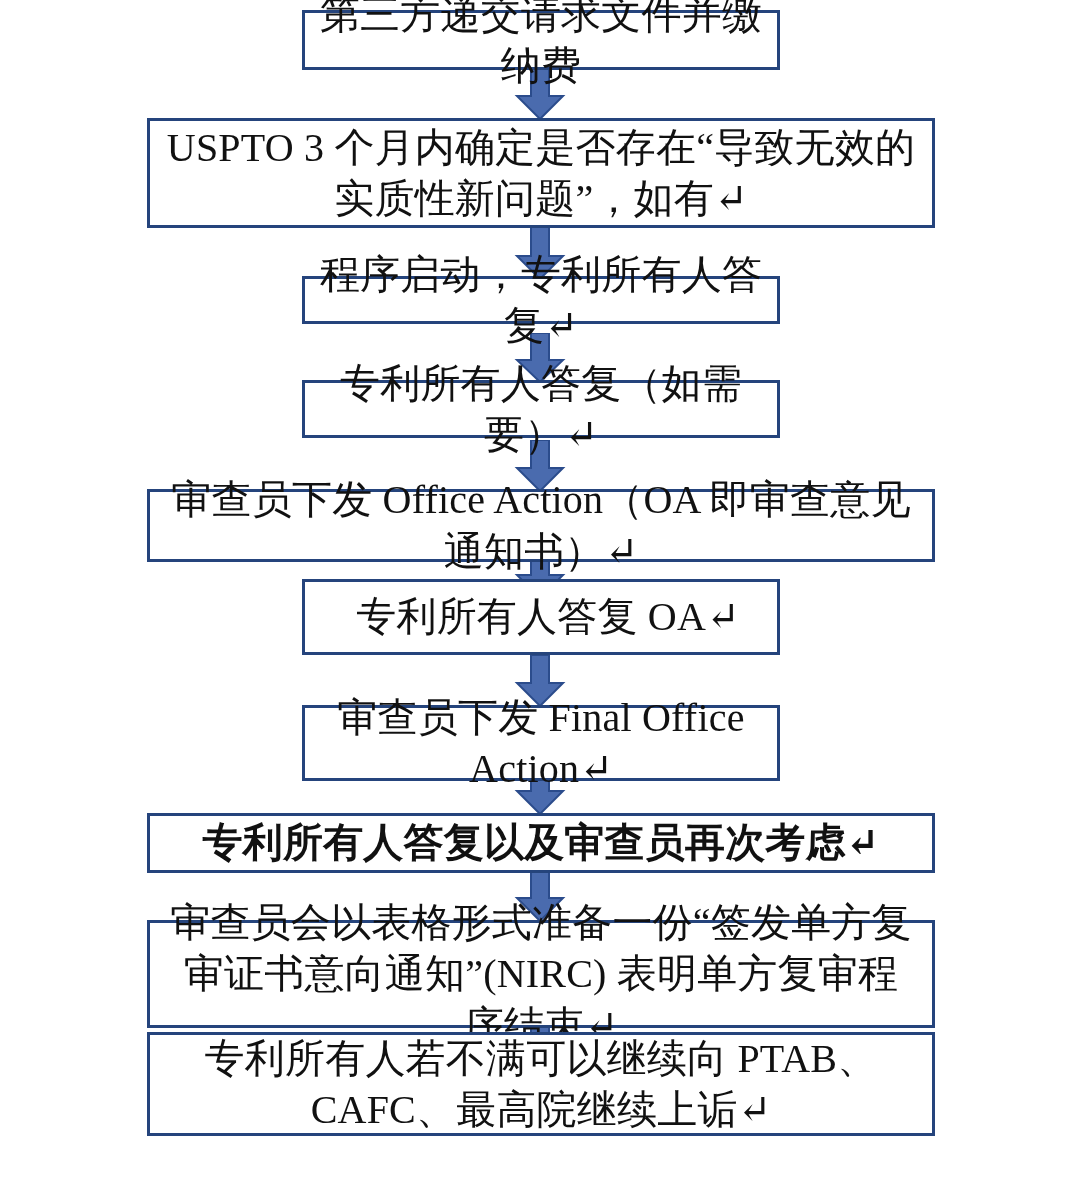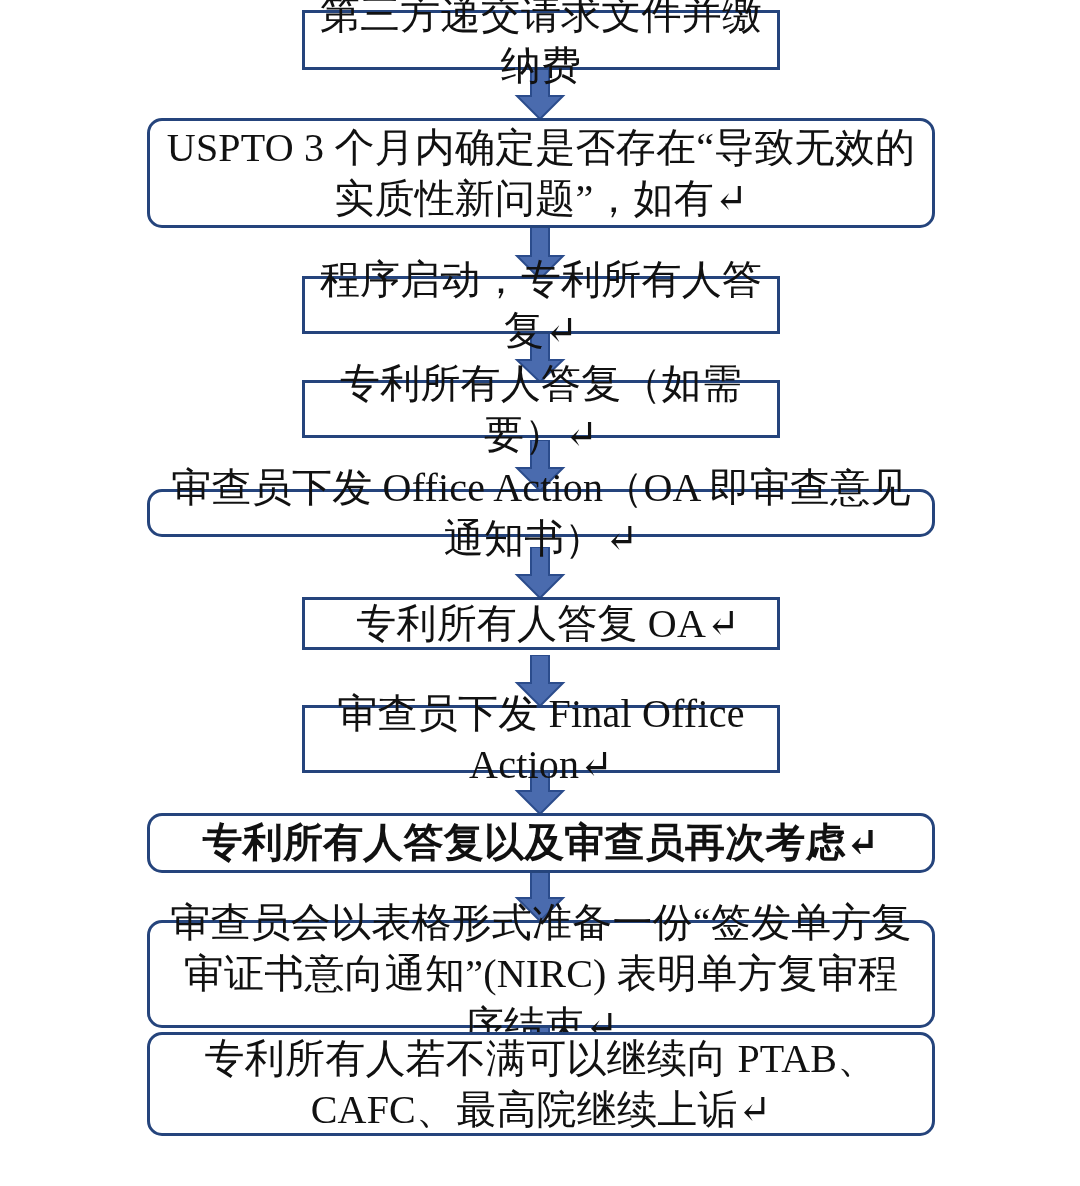--- a/index.html
+++ b/index.html
@@ -30,21 +30,21 @@
     line-height: 1.28;
     padding: 4px 14px;
   }
   .node-text {
     display: block;
     width: 100%;
     font-size: 40px;
     letter-spacing: 0.2px;
     white-space: pre-wrap;
   }
-  .node-wide { left: 147px; width: 788px; border-radius: 15px; }
+  .node-wide { left: 147px; width: 788px; }
   .node-narrow { left: 302px; width: 478px; }
   .arrow-wrap {
     position: absolute;
     width: 52px;
   }
   .arrow-wrap svg { display: block; width: 100%; height: 100%; }
 </style>
 </head>
 <body>
 
@@ -105,37 +105,37 @@
   </div>
 
   <div class="flow-node node-narrow" style="top:10px; height:60px;">
     <span class="node-text">第三方递交请求文件并缴纳费</span>
   </div>
 
   <div class="flow-node node-wide" style="top:118px; height:110px;">
     <span class="node-text">USPTO 3 个月内确定是否存在“导致无效的实质性新问题”，如有↵</span>
   </div>
 
-  <div class="flow-node node-narrow" style="top:276px; height:58px;">
+  <div class="flow-node node-narrow" style="top:276px; height:48px;">
     <span class="node-text">程序启动，专利所有人答复↵</span>
   </div>
 
   <div class="flow-node node-narrow" style="top:380px; height:58px;">
     <span class="node-text">专利所有人答复（如需要）↵</span>
   </div>
 
-  <div class="flow-node node-wide" style="top:489px; height:48px;">
+  <div class="flow-node node-wide" style="top:489px; height:73px;">
     <span class="node-text">审查员下发 Office Action（OA 即审查意见通知书）↵</span>
   </div>
 
-  <div class="flow-node node-narrow" style="top:597px; height:53px;padding-left:28px;">
+  <div class="flow-node node-narrow" style="top:579px; height:76px;padding-left:28px;">
     <span class="node-text">专利所有人答复 OA↵</span>
   </div>
 
-  <div class="flow-node node-narrow" style="top:705px; height:68px;">
+  <div class="flow-node node-narrow" style="top:705px; height:76px;">
     <span class="node-text">审查员下发 Final Office Action↵</span>
   </div>
 
   <div class="flow-node node-wide" style="top:813px; height:60px;font-weight:bold;">
     <span class="node-text">专利所有人答复以及审查员再次考虑↵</span>
   </div>
 
   <div class="flow-node node-wide" style="top:920px; height:108px;align-items:center;">
     <span class="node-text">审查员会以表格形式准备一份“签发单方复审证书意向通知”(NIRC) 表明单方复审程序结束↵</span>
   </div>

